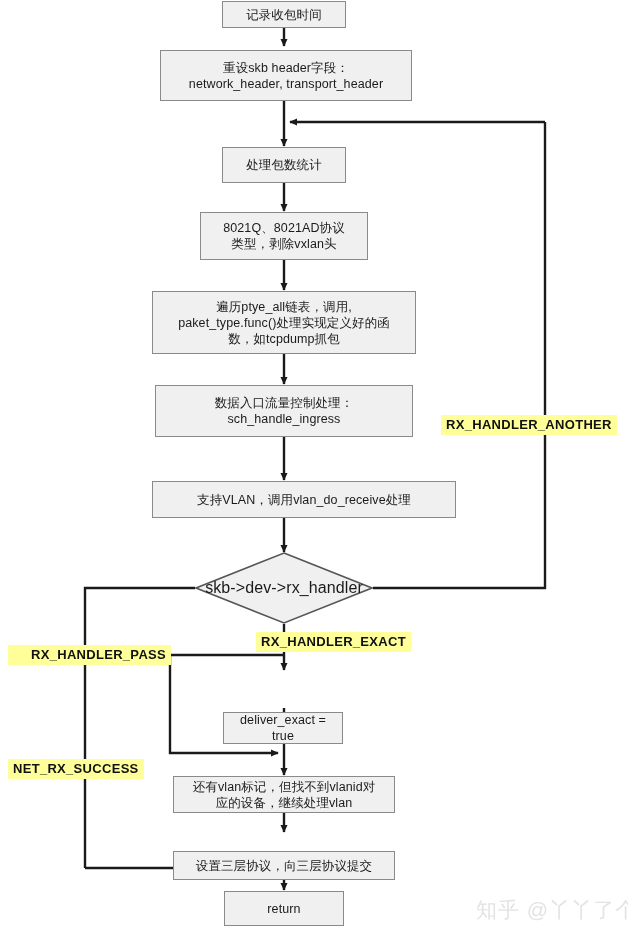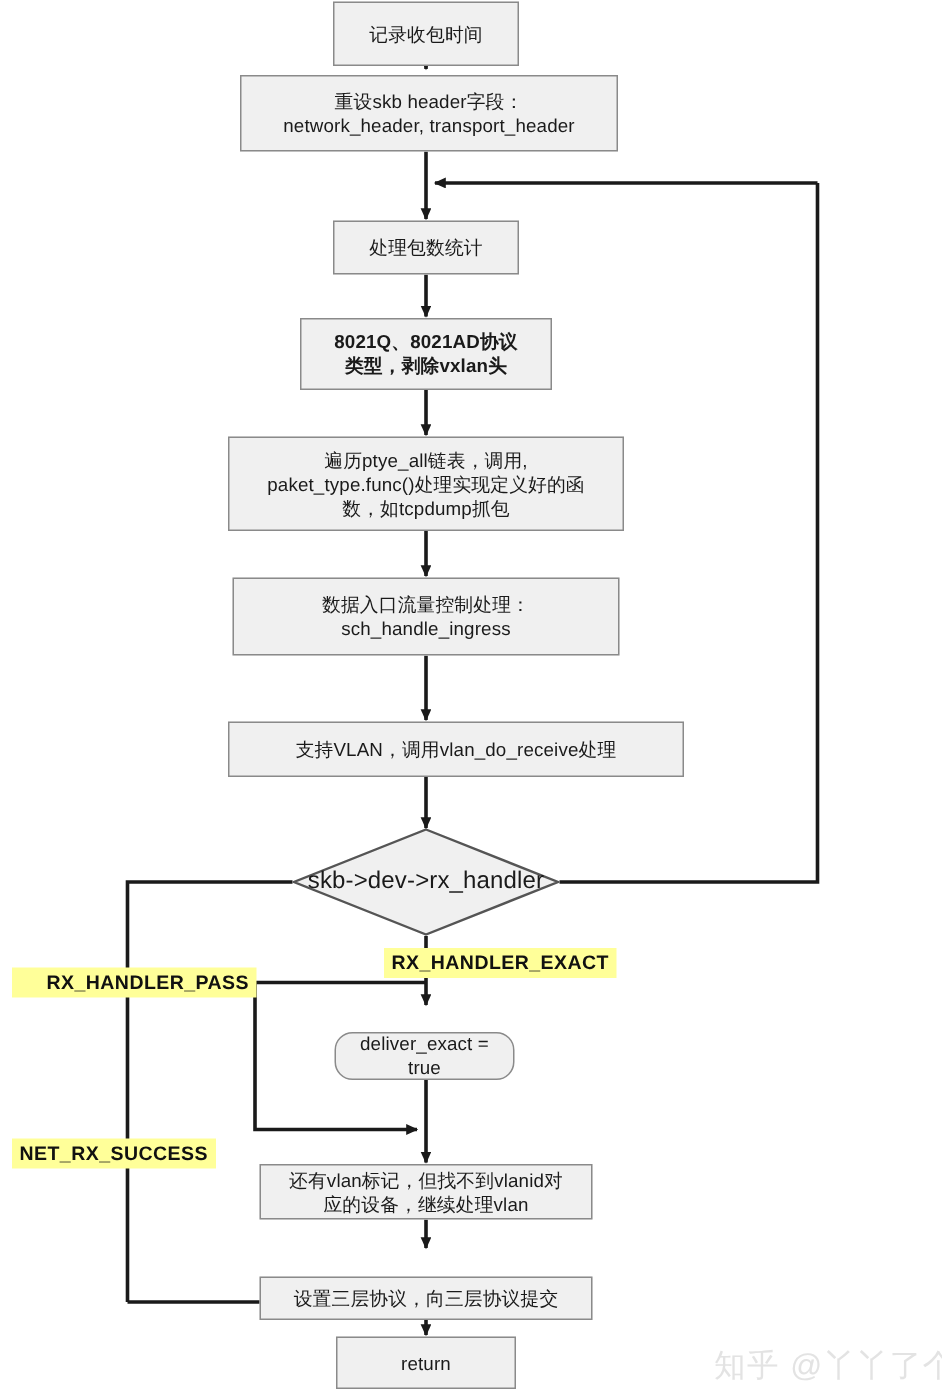--- a/index.html
+++ b/index.html
@@ -118,34 +118,34 @@
       <path d="M284,655 L170,655 L170,753 L278,753" marker-end="url(#ah)"></path>
 
       <path d="M284,708 L284,775" marker-end="url(#ah)"></path>
 
       <path d="M284,813 L284,832" marker-end="url(#ah)"></path>
 
       <path d="M284,862 L284,890" marker-end="url(#ah)"></path>
     </g>
   </svg>
 
-  <div class="node" style="left:222px; top:1px; width:124px; height:43px;">
+  <div class="node" style="left:222px; top:1px; width:124px; height:27px;">
     <span>记录收包时间</span>
   </div>
 
   <div class="node" style="left:160px; top:50px; width:252px; height:51px;">
     <span>重设skb header字段：
 network_header, transport_header</span>
   </div>
 
   <div class="node" style="left:222px; top:147px; width:124px; height:36px;">
     <span>处理包数统计</span>
   </div>
 
-  <div class="node" style="left:200px; top:212px; width:168px; height:48px;font-weight:bold;">
+  <div class="node" style="left:200px; top:212px; width:168px; height:48px;">
     <span>8021Q、8021AD协议
 类型，剥除vxlan头</span>
   </div>
 
   <div class="node" style="left:152px; top:291px; width:264px; height:63px;align-items:center;">
     <span>遍历ptye_all链表，调用,
 paket_type.func()处理实现定义好的函
 数，如tcpdump抓包</span>
   </div>
 
@@ -158,38 +158,41 @@
     <span>支持VLAN，调用vlan_do_receive处理</span>
   </div>
 
   <div class="node diamond" style="left:195px; top:552px; width:178px; height:72px;">
     <svg class="diamond-shape" viewBox="0 0 178 72" preserveAspectRatio="none" xmlns="http://www.w3.org/2000/svg">
       <polygon points="89,1 177,36 89,71 1,36" fill="#f0f0f0" stroke="#555555" stroke-width="1.6"></polygon>
     </svg>
     <span class="diamond-label">skb-&gt;dev-&gt;rx_handler</span>
   </div>
 
-  <div class="node" style="left:223px; top:688px; width:120px; height:32px;border-radius:12px;">
+  <div class="node" style="left:223px; top:712px; width:120px; height:32px;">
     <span>deliver_exact =
 true</span>
   </div>
 
   <div class="node" style="left:173px; top:776px; width:222px; height:37px;">
     <span>还有vlan标记，但找不到vlanid对
 应的设备，继续处理vlan</span>
   </div>
 
   <div class="node" style="left:173px; top:833px; width:222px; height:29px;margin-top:18px;">
     <span>设置三层协议，向三层协议提交</span>
   </div>
 
   <div class="node" style="left:224px; top:891px; width:120px; height:35px;">
     <span>return</span>
   </div>
 
+  <div class="tag" style="left:441px; top:415px;">
+    <span>RX_HANDLER_ANOTHER</span>
+  </div>
 
   <div class="tag" style="left:232px; top:632px;margin-left:24px;">
     <span>RX_HANDLER_EXACT</span>
   </div>
 
   <div class="tag" style="left:8px; top:645px;padding-left:23px;">
     <span>RX_HANDLER_PASS</span>
   </div>
 
   <div class="tag" style="left:8px; top:759px;">

